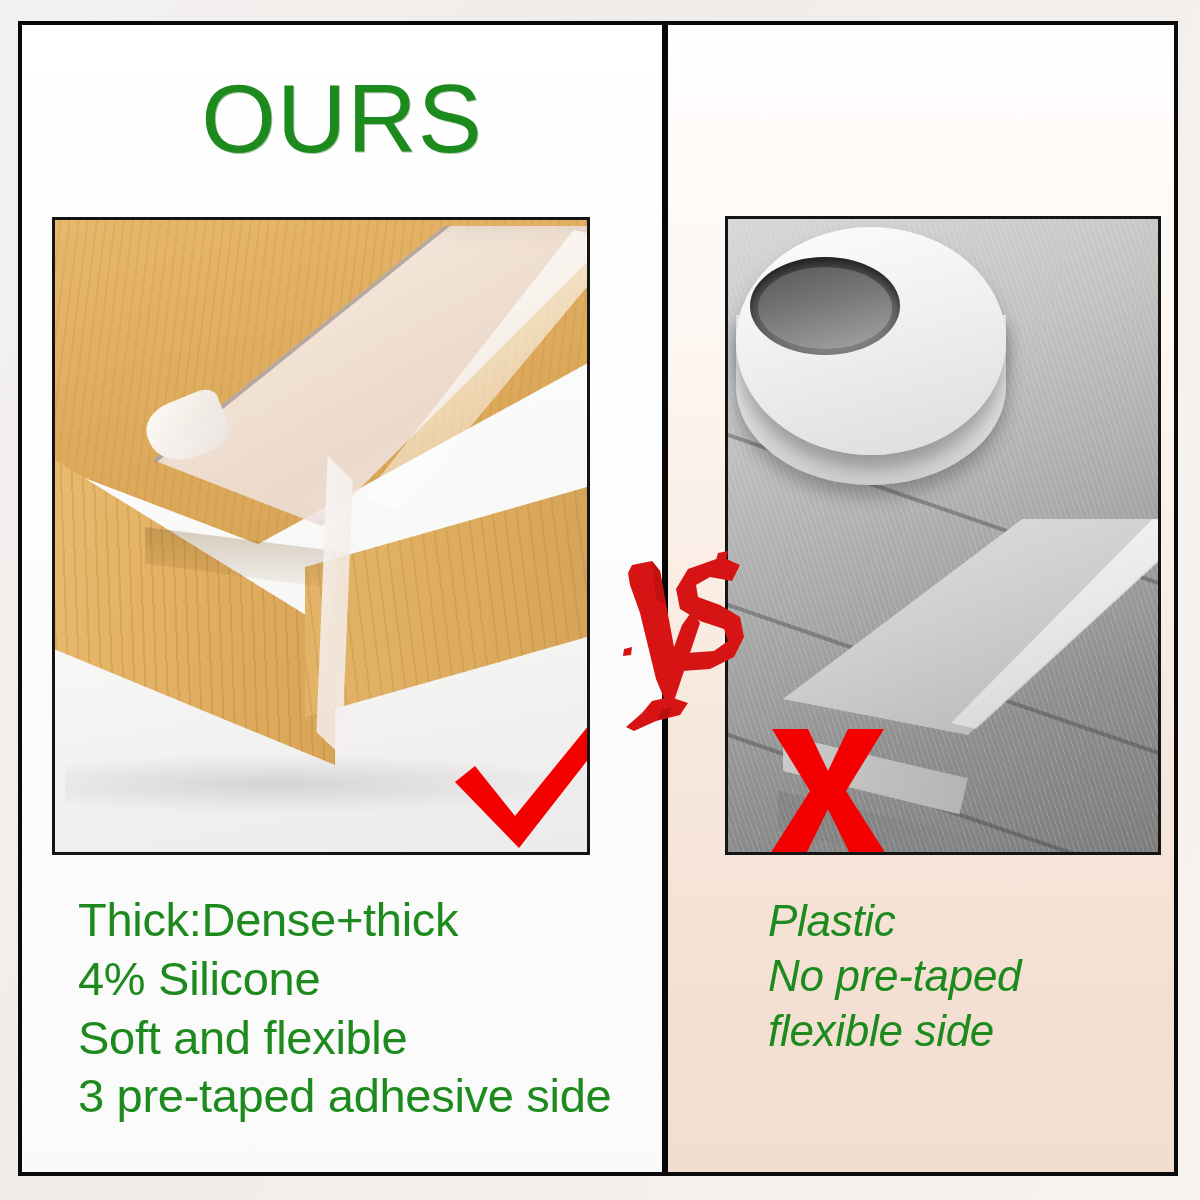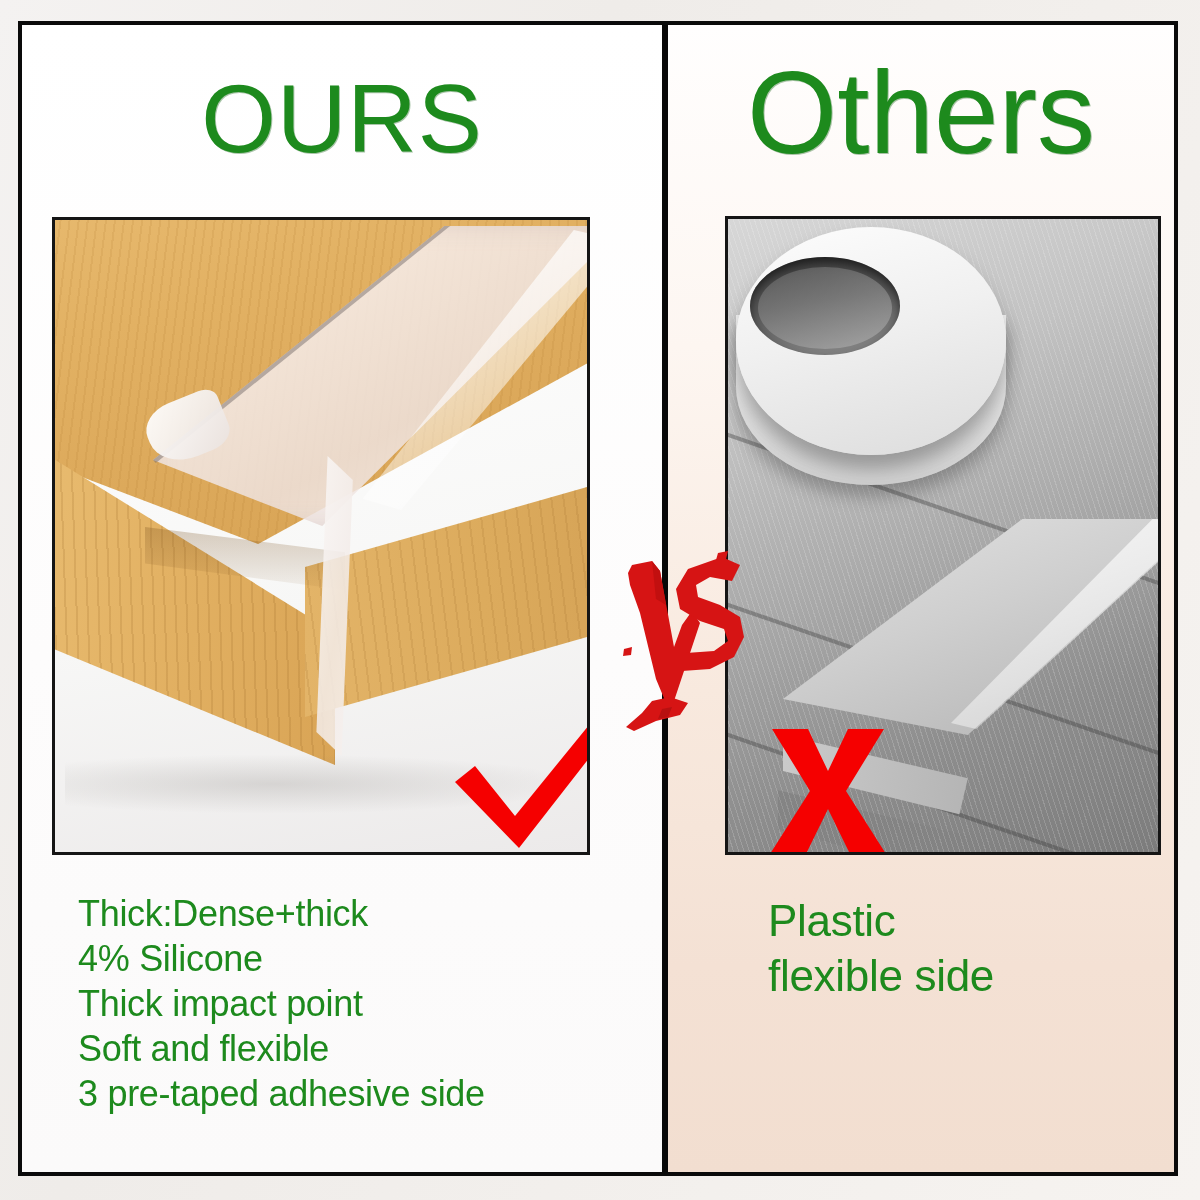--- a/index.html
+++ b/index.html
@@ -335,28 +335,29 @@
   
   .features {
     position: absolute;
     color: #1d8a1d;
     font-weight: 400;
     line-height: 1.25;
   }
   #features-left {
     left: 56px;
     top: 866px;
-    font-size: 36px;
+    font-size: 47px;
     letter-spacing: -.3px;
   }
   #features-right {
     left: 100px;
     top: 868px;
     font-size: 44px;
     letter-spacing: -.3px;
+    font-style: italic;
   }
   .feature-line { white-space: nowrap; }
 </style>
 </head>
 <body>
 
 <div id="page">
   <div id="frame">
 
     <div class="panel" id="panel-left">
@@ -377,29 +378,27 @@
         <div class="floor-shadow"></div>
 
         <svg id="check-mark" viewBox="0 0 160 130">
           <path d="M2 62 L22 46 L62 96 L140 0 L158 10 L66 128 Z" fill="#f50000"></path>
         </svg>
       </div>
 
       <div class="features" id="features-left">
         <div class="feature-line">Thick:Dense+thick</div>
         <div class="feature-line">4% Silicone</div>
-        <div class="feature-line">Thick impact point</div>
         <div class="feature-line">Soft and flexible</div>
         <div class="feature-line">3 pre-taped adhesive side</div>
       </div>
     </div>
 
     <div class="panel" id="panel-right">
 
-      <div class="title" id="title-others">Others</div>
 
       <div class="photo" id="photo-right">
         <div class="ph-bg-gray"></div>
         <div class="plank-line plank-1"></div>
         <div class="plank-line plank-2"></div>
         <div class="plank-line plank-3"></div>
 
         <div class="roll-side"></div>
         <div class="roll-outer"></div>
         <div class="roll-hole"></div>
@@ -410,20 +409,21 @@
         <div class="strip-hl"></div>
         <div class="strip-face"></div>
 
         <svg id="x-mark" viewBox="0 0 120 125">
           <path d="M4 0 H40 L60 42 L80 0 H116 L78 62 L118 125 H82 L60 80 L38 125 H2 L42 62 Z" fill="#f50000"></path>
         </svg>
       </div>
 
       <div class="features" id="features-right">
         <div class="feature-line">Plastic</div>
+        <div class="feature-line">No pre-taped</div>
         <div class="feature-line">flexible side</div>
       </div>
     </div>
 
     <div id="divider"></div>
 
     <svg id="vs-badge" viewBox="0 0 125 185">
       <title>VS</title>
 
       <path d="M6 22 L10 14 L30 10 L38 20 L52 96 L60 74 L70 60 L78 72 L60 126 L52 150 L44 152 L34 128 L18 62 L8 34 Z" fill="#d61414"></path>

